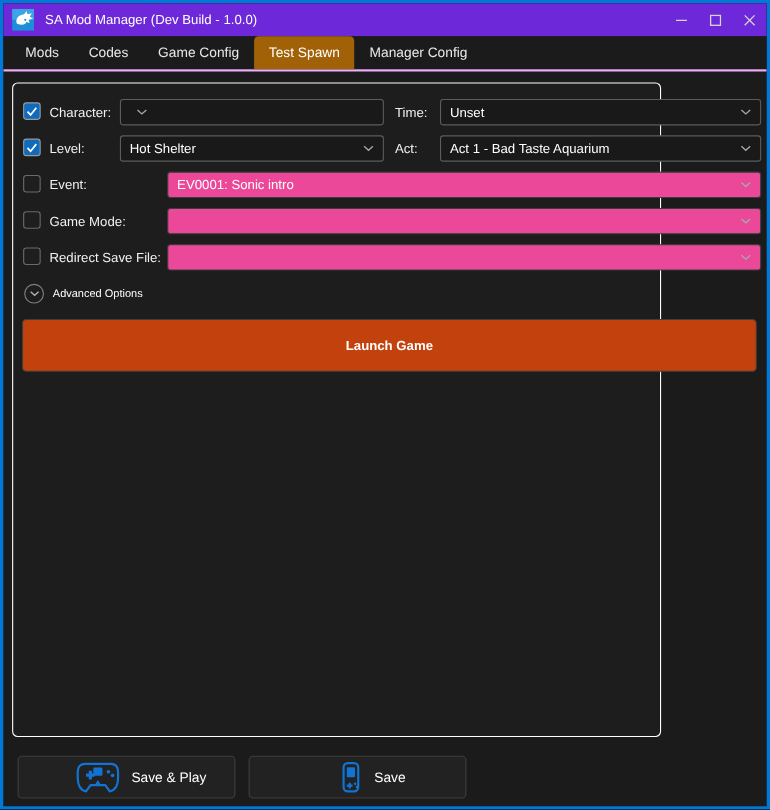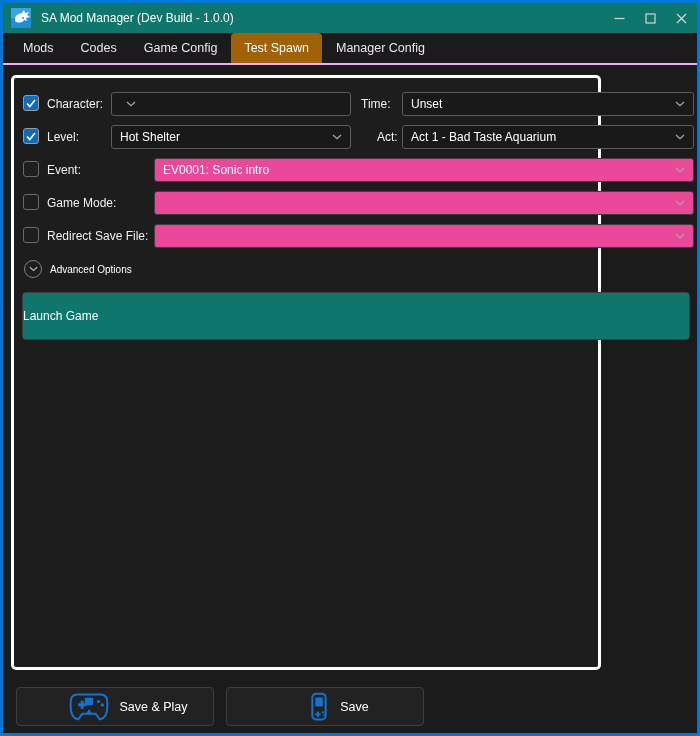--- a/index.html
+++ b/index.html
@@ -2,53 +2,53 @@
 <html><head>
 <meta charset="utf-8">
 <style>
   html,body{margin:0;padding:0;background:#101010;}
   *{box-sizing:border-box;font-family:"Liberation Sans",sans-serif;}
   .window{
     position:relative;width:700px;height:736px;
     background:#1b1b1b;border:3px solid #0078d7;overflow:hidden;
   }
   
-  .titlebar{position:absolute;left:0;top:0;right:0;height:30px;display:flex;align-items:center;background:#0f766e;}
+  .titlebar{position:absolute;left:0;top:0;right:0;height:30px;display:flex;align-items:center;background:#6d28d9;}
   .app-icon{width:20px;height:20px;margin-left:8px;flex:0 0 auto;}
   .title-text{margin-left:10px;color:#ffffff;font-size:12px;}
   .win-controls{margin-left:auto;display:flex;align-items:center;height:100%;}
   .win-btn{width:31px;height:28px;display:flex;align-items:center;justify-content:center;cursor:default;}
   
   .tabbar{position:absolute;left:0;top:30px;right:0;height:32px;display:flex;align-items:stretch;
           padding-left:7px;border-bottom:2px solid #f0abfc;background:#1b1b1b;}
   .tab{display:flex;align-items:center;padding:0 13px;margin-right:1px;color:#e8e8e8;font-size:12.5px;}
   .tab.active{background:#a16207;color:#ffffff;border-radius:4px 4px 0 0;}
   
   .panel{position:absolute;left:8px;top:72px;width:590px;height:595px;
-         background:#1d1d1d;border:3px solid #ffffff;border-radius:5px;}
+         background:#1d1d1d;border:1px solid #ffffff;border-radius:5px;}
   .row-label{position:absolute;color:#f0f0f0;font-size:12px;line-height:16px;}
   
   .checkbox{position:absolute;width:16px;height:16px;border-radius:3px;background:#1e1e1e;border:1px solid #6a6a6a;
             display:flex;align-items:center;justify-content:center;}
   .checkbox svg{display:none;}
   .checkbox.checked{background:#0f6cbd;border-color:#9a9a9a;}
   .checkbox.checked svg{display:block;}
   
   .combo{position:absolute;height:24px;background:#191919;border:1px solid #5c5c5c;border-radius:3px;
          display:flex;align-items:center;padding:0 8px;color:#ffffff;font-size:12px;}
   .combo .combo-text{flex:1;white-space:nowrap;overflow:hidden;}
   .combo.wide{background:#ec4899;border-color:#3d3d3d;}
   .chev{flex:0 0 auto;margin-left:6px;}
   
   .expander{position:absolute;display:flex;align-items:center;color:#ffffff;font-size:10px;}
   .exp-circle{width:18px;height:18px;border:1px solid #7f7f7f;border-radius:50%;
               display:flex;align-items:center;justify-content:center;margin-right:8px;}
   
-  .big-btn{position:absolute;background:#0f766e;border:1px solid #3f3f3f;border-radius:4px;
-           display:flex;align-items:center;color:#ffffff;font-size:12px;}
+  .big-btn{position:absolute;background:#c2410c;border:1px solid #3f3f3f;border-radius:4px;
+           display:flex;align-items:center;justify-content:center;color:#ffffff;font-size:12px;font-weight:bold;}
   
   .footer-btn{position:absolute;height:39px;width:198px;background:#222222;border:1px solid #3f3f3f;border-radius:4px;
               display:flex;align-items:center;justify-content:center;color:#ffffff;font-size:12.5px;gap:10px;padding-left:27px;}
 </style>
 </head>
 <body>
 
 <div class="window">
 
   <div class="titlebar">
@@ -123,21 +123,21 @@
         <polyline points="1,4.5 3.8,7.5 9,1" fill="none" stroke="#ffffff" stroke-width="1.6"></polyline>
       </svg>
     </div>
     <span class="row-label" style="left:33px;top:51px;">Level:</span>
     <div class="combo" style="left:97px;top:47px;width:240px;">
       <span class="combo-text">Hot Shelter</span>
       <svg class="chev" width="10" height="6" viewBox="0 0 10 6">
           <polyline points="1,1 5,4.6 9,1" fill="none" stroke="#a8a8a8" stroke-width="1.2"></polyline>
         </svg>
     </div>
-    <span class="row-label" style="left:363px;top:51px;">Act:</span>
+    <span class="row-label" style="left:347px;top:51px;">Act:</span>
     <div class="combo" style="left:388px;top:47px;width:292px;">
       <span class="combo-text">Act 1 - Bad Taste Aquarium</span>
       <svg class="chev" width="10" height="6" viewBox="0 0 10 6">
           <polyline points="1,1 5,4.6 9,1" fill="none" stroke="#a8a8a8" stroke-width="1.2"></polyline>
         </svg>
     </div>
 
     <div class="checkbox" style="left:9px;top:83px;">
       
     </div>

